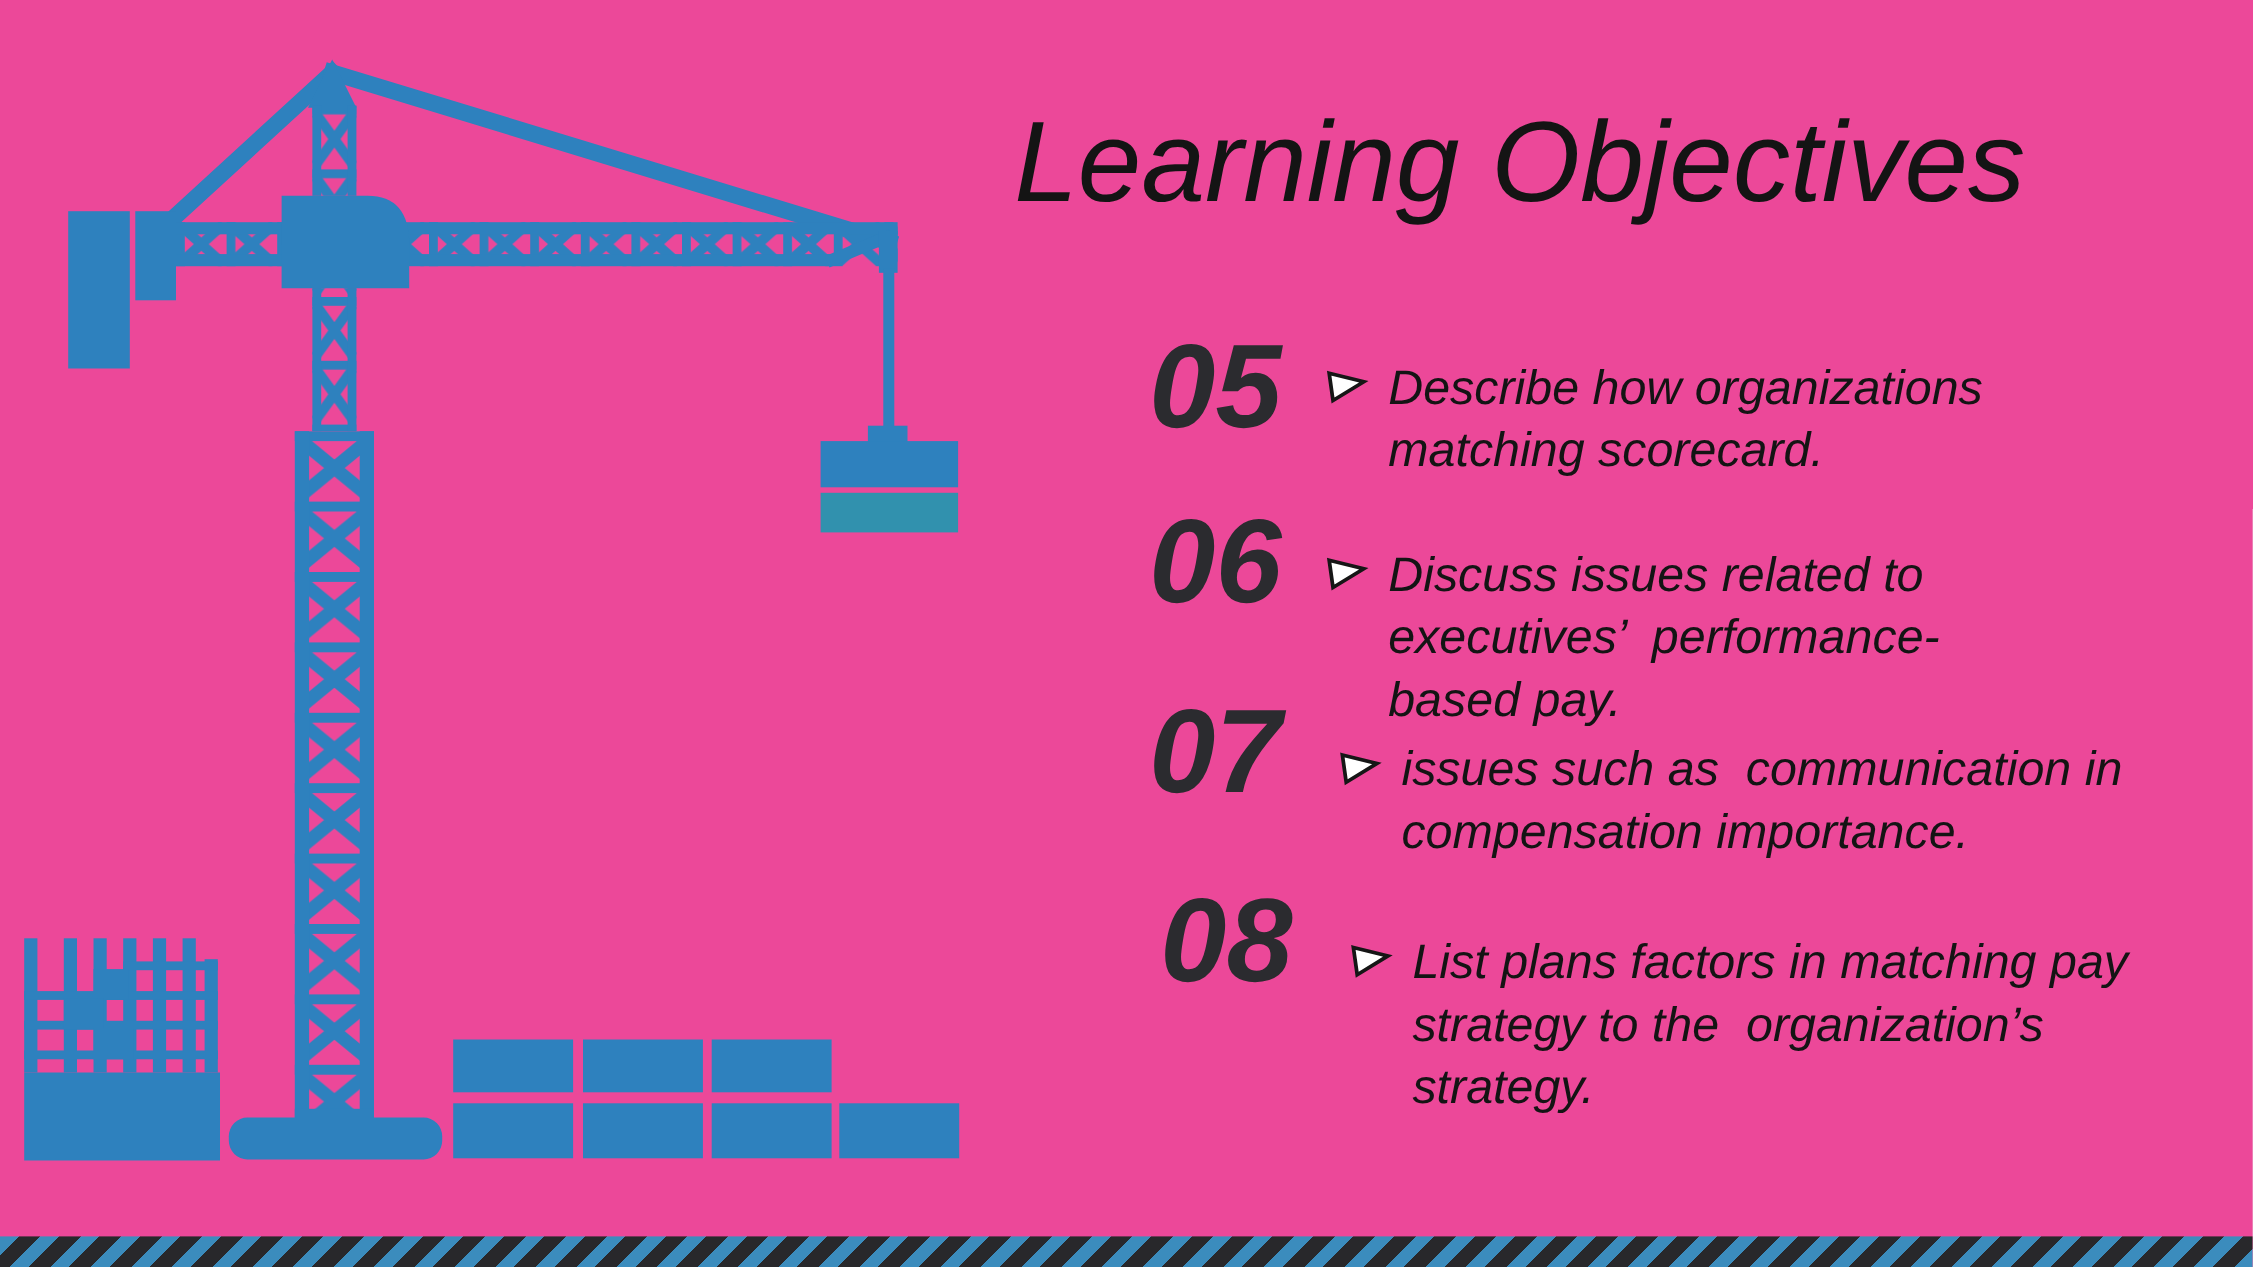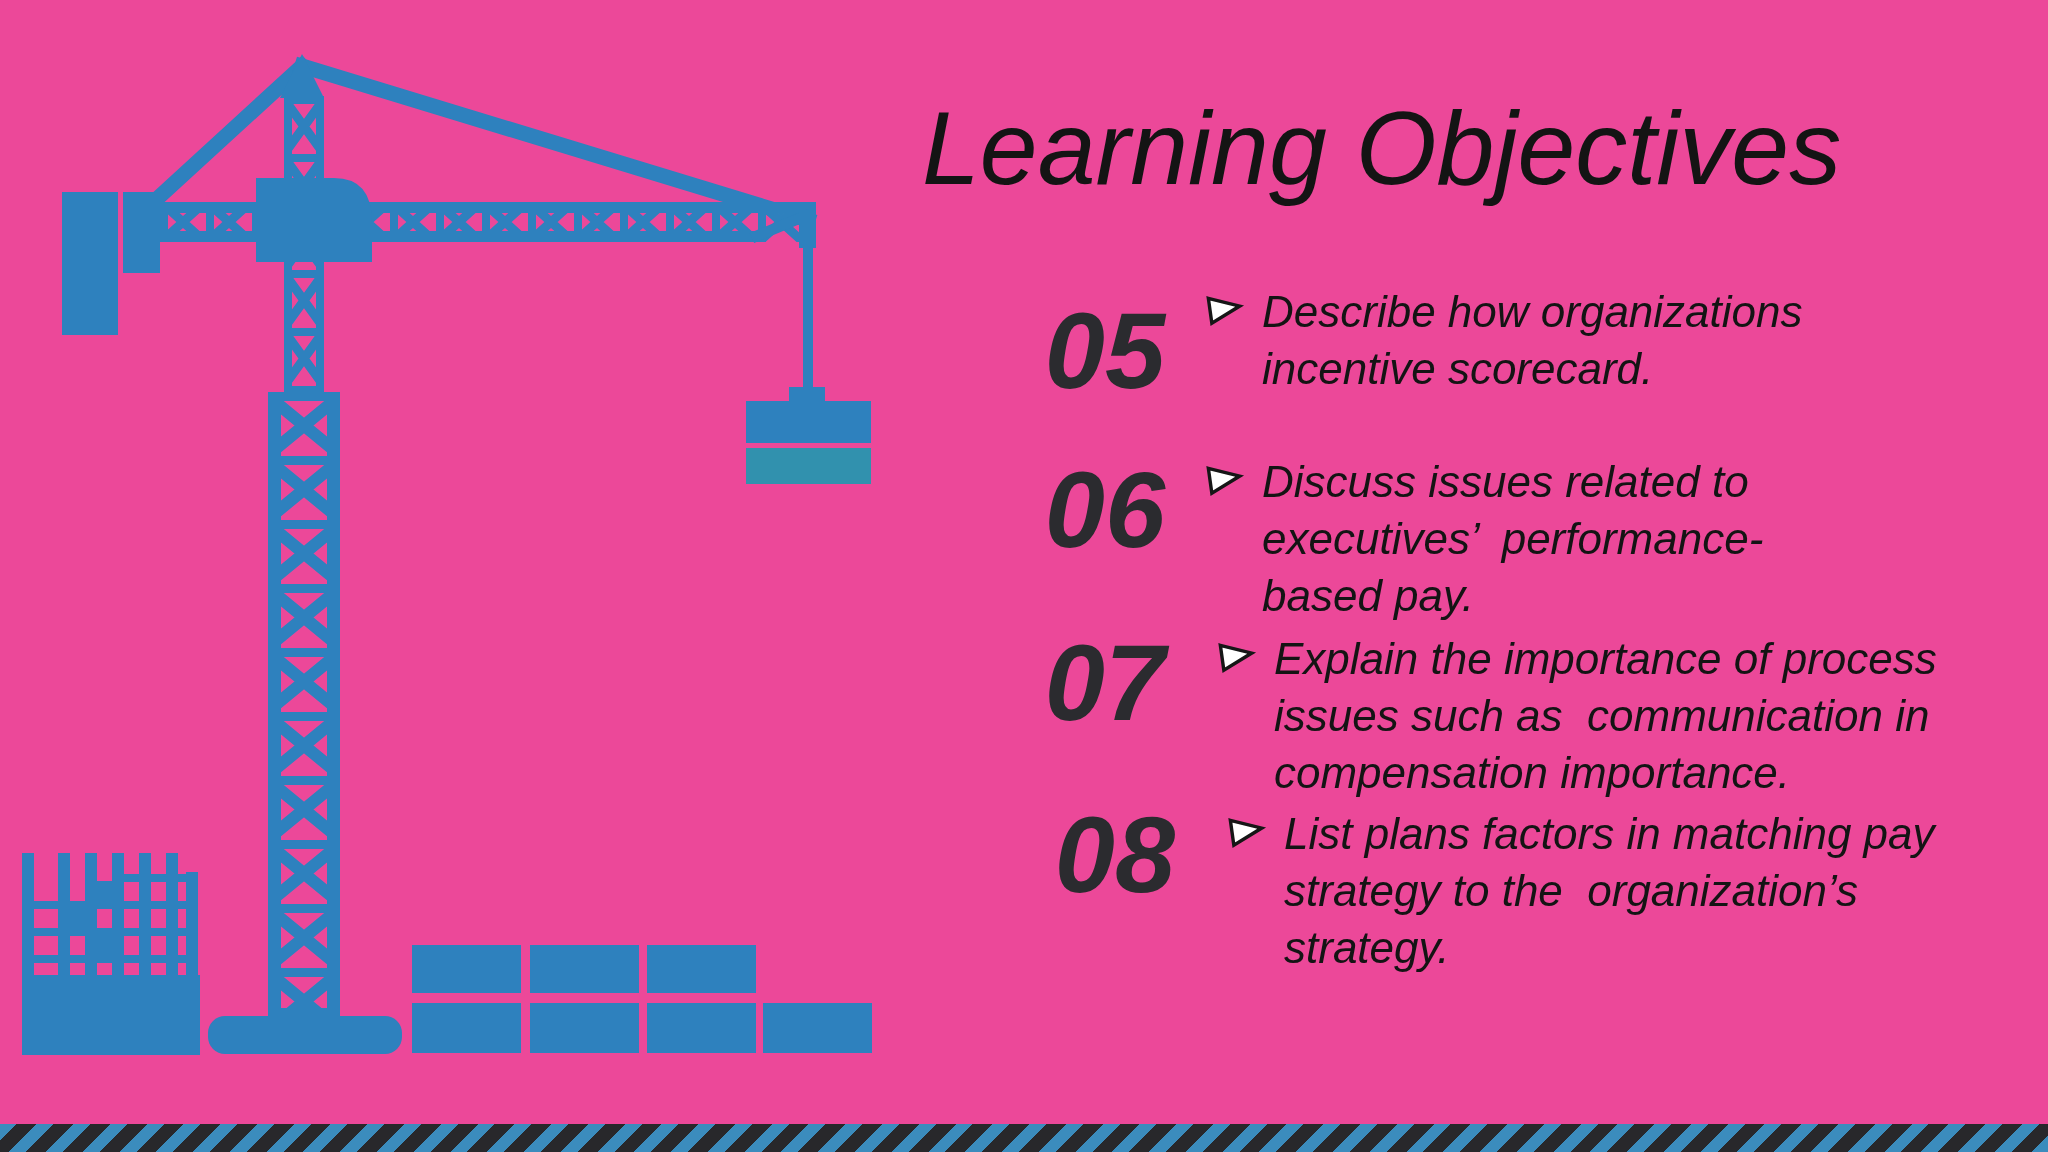--- a/index.html
+++ b/index.html
@@ -31,20 +31,21 @@
     text-align:right;
     font-size:108px;
     font-weight:bold;
     line-height:108px;
     color:var(--number-gray);
     white-space:pre;
   }
   .obj-text{
     position:absolute;
     padding-left:56px;
+    margin-top:41px;
   }
   .obj-line{
     font-size:44px;
     line-height:57px;
     color:var(--text-black);
     white-space:pre;
   }
   .bullet{
     position:absolute;
     left:0;top:9px;
@@ -161,21 +162,21 @@
 
   <div class="objective-row">
     <div class="obj-num" style="left:1035px;top:297px;">05</div>
     <div class="obj-text" style="left:1206px;top:283px;">
       <span class="bullet">
         <svg width="40" height="34" viewBox="0 0 40 34">
             <path d="M4,4 L34,16 L4,29 Z" fill="#ffffff" stroke="#161616" stroke-width="3.4" stroke-linejoin="miter"></path>
           </svg>
       </span>
       <div class="obj-line">Describe how organizations</div>
-      <div class="obj-line">incentive scorecard.</div>
+      <div class="obj-line">matching scorecard.</div>
     </div>
   </div>
 
   <div class="objective-row">
     <div class="obj-num" style="left:1035px;top:456px;">06</div>
     <div class="obj-text" style="left:1206px;top:453px;">
       <span class="bullet">
         <svg width="40" height="34" viewBox="0 0 40 34">
             <path d="M4,4 L34,16 L4,29 Z" fill="#ffffff" stroke="#161616" stroke-width="3.4" stroke-linejoin="miter"></path>
           </svg>
@@ -187,21 +188,20 @@
   </div>
 
   <div class="objective-row">
     <div class="obj-num" style="left:1035px;top:629px;">07</div>
     <div class="obj-text" style="left:1218px;top:630px;">
       <span class="bullet">
         <svg width="40" height="34" viewBox="0 0 40 34">
             <path d="M4,4 L34,16 L4,29 Z" fill="#ffffff" stroke="#161616" stroke-width="3.4" stroke-linejoin="miter"></path>
           </svg>
       </span>
-      <div class="obj-line">Explain the importance of process</div>
       <div class="obj-line">issues such as  communication in</div>
       <div class="obj-line">compensation importance.</div>
     </div>
   </div>
 
   <div class="objective-row">
     <div class="obj-num" style="left:1045px;top:801px;">08</div>
     <div class="obj-text" style="left:1228px;top:805px;">
       <span class="bullet">
         <svg width="40" height="34" viewBox="0 0 40 34">

